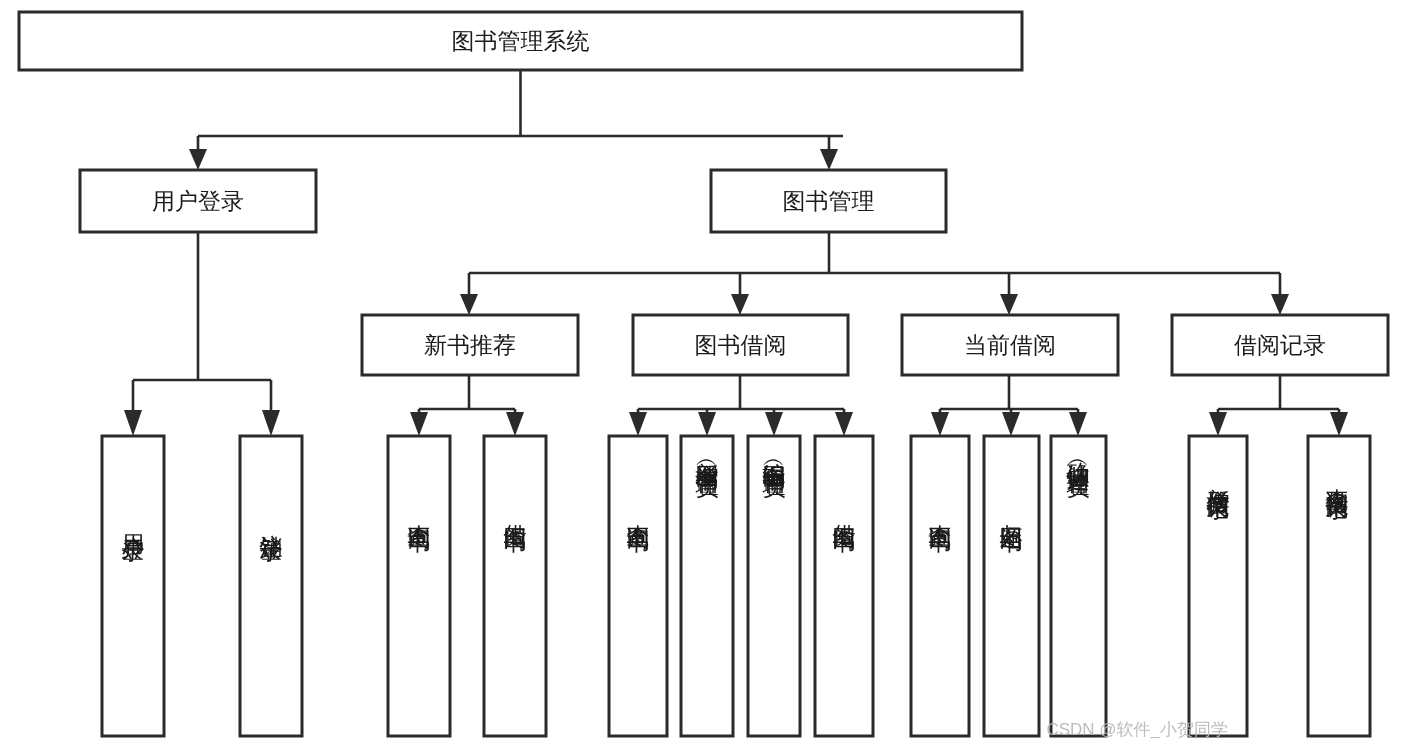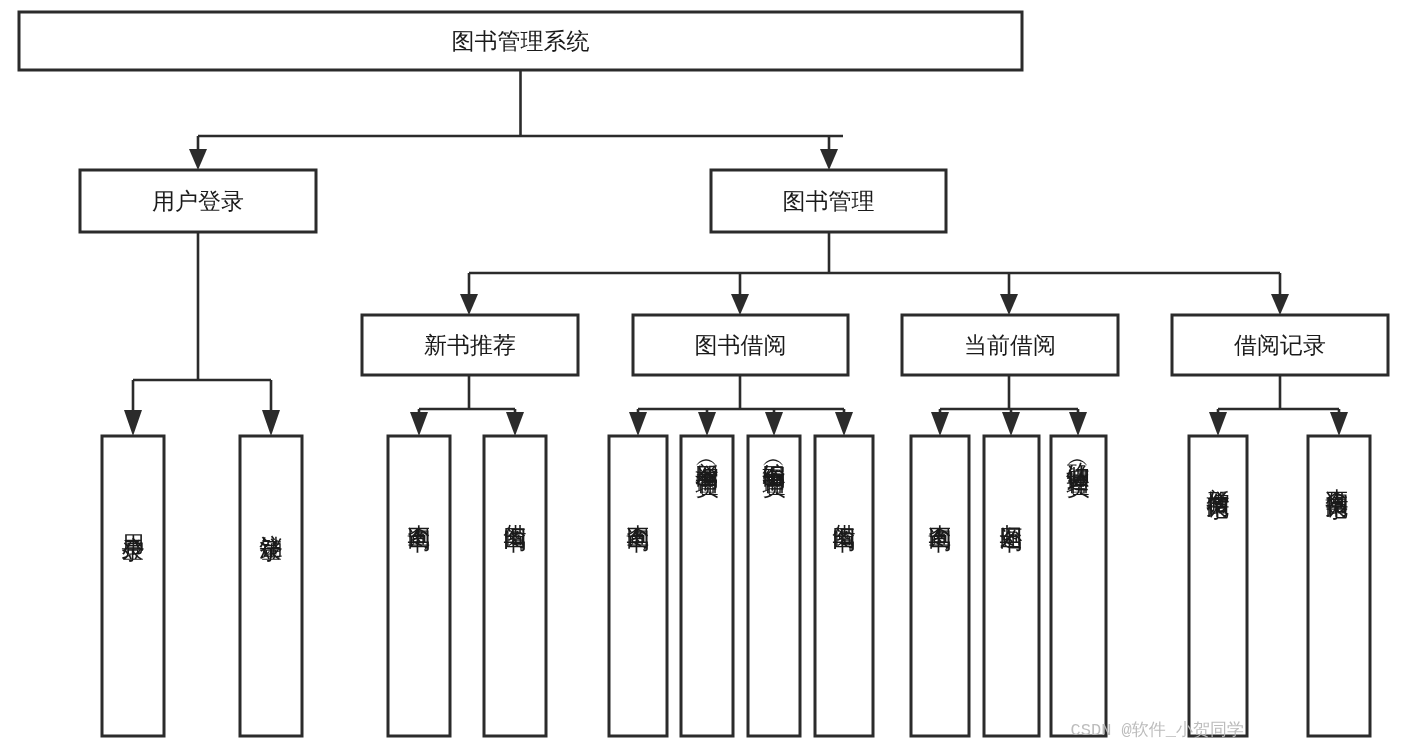--- a/index.html
+++ b/index.html
@@ -58,23 +58,23 @@
     font-size: 23px;
     line-height: 1.06;
     color: #1a1a1a;
     letter-spacing: 2px;
     white-space: nowrap;
     pointer-events: none;
     text-align: left;
   }
   .watermark {
     position: absolute;
-    right: 14px;
+    right: 30px;
     bottom: 6px;
-    font-family: Liberation Mono, monospace;
+    font-family: Liberation Sans, sans-serif;
     font-size: 17px;
     color: #b9b9b9;
     white-space: nowrap;
     opacity: 0.95;
   }
 </style>
 </head>
 <body>
 
 <div id="diagram-root">

